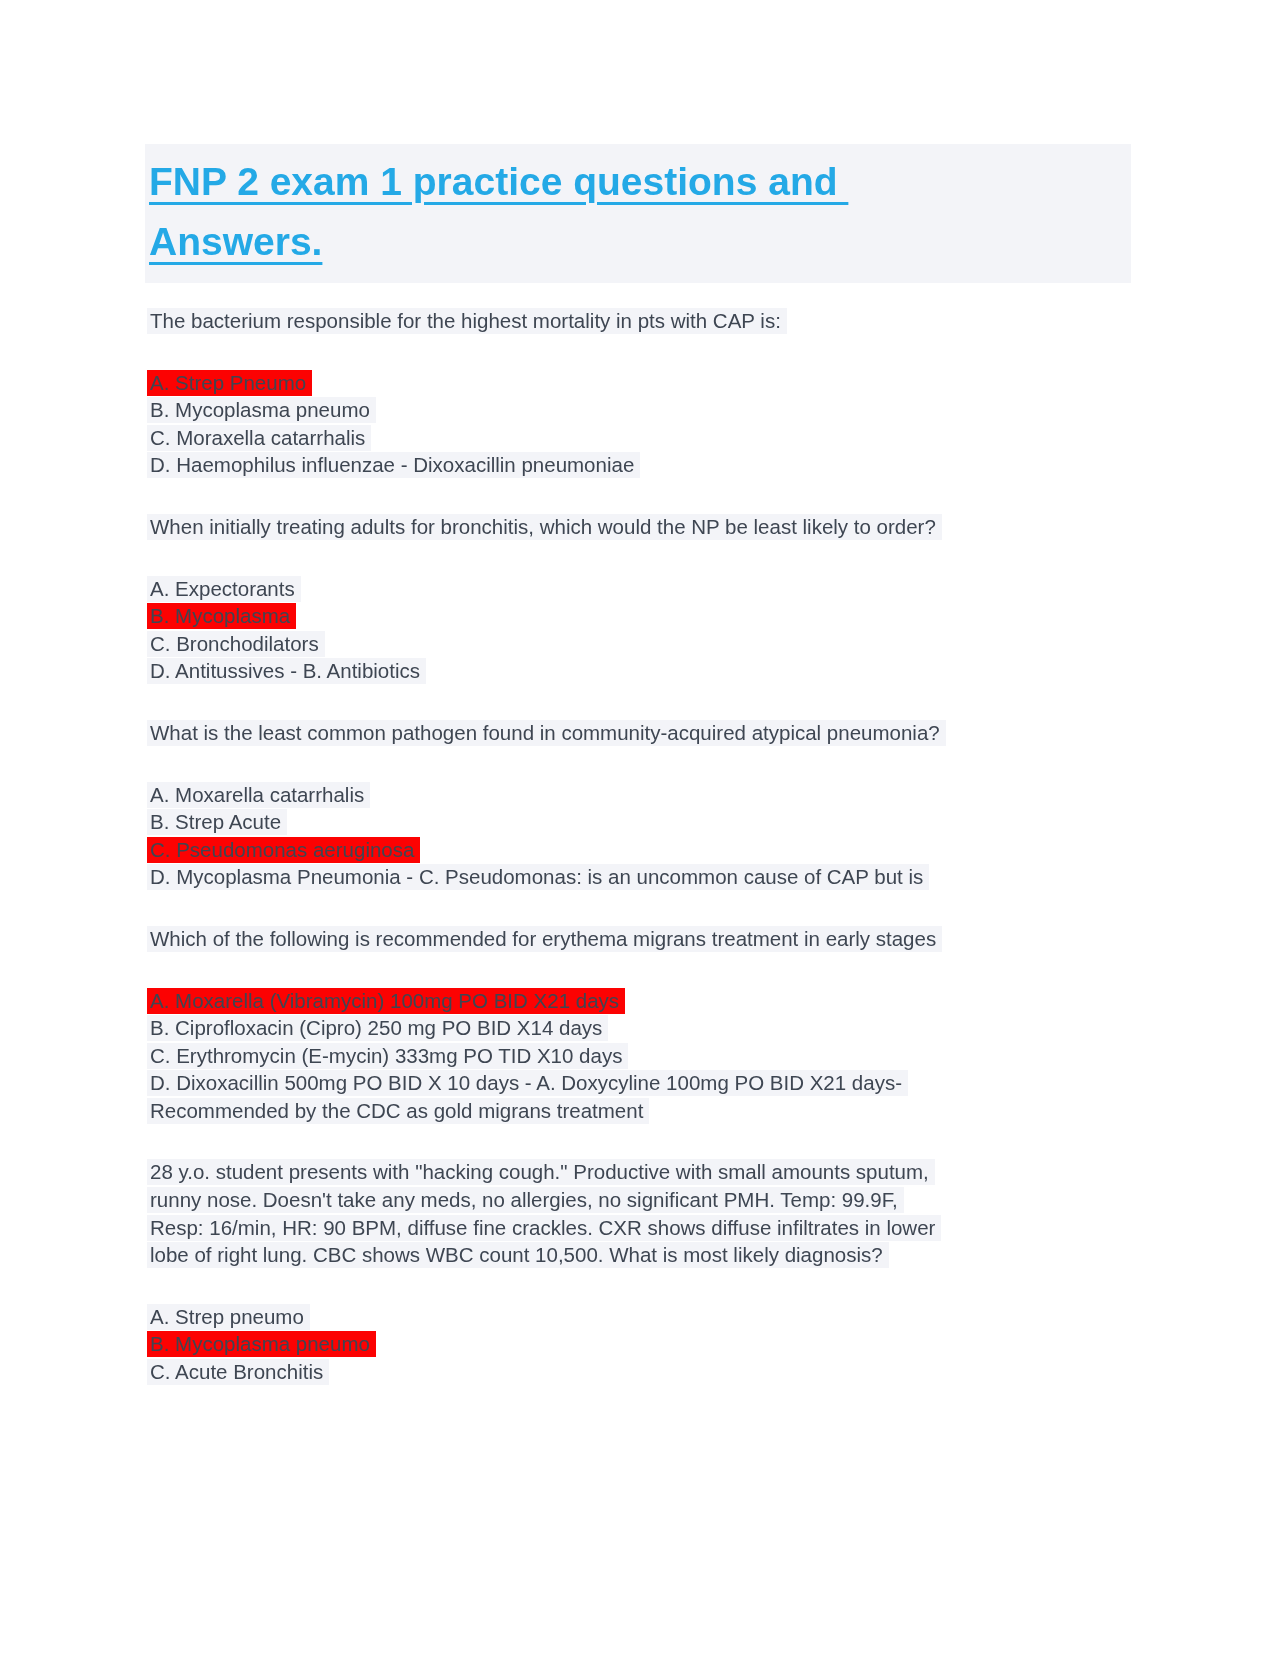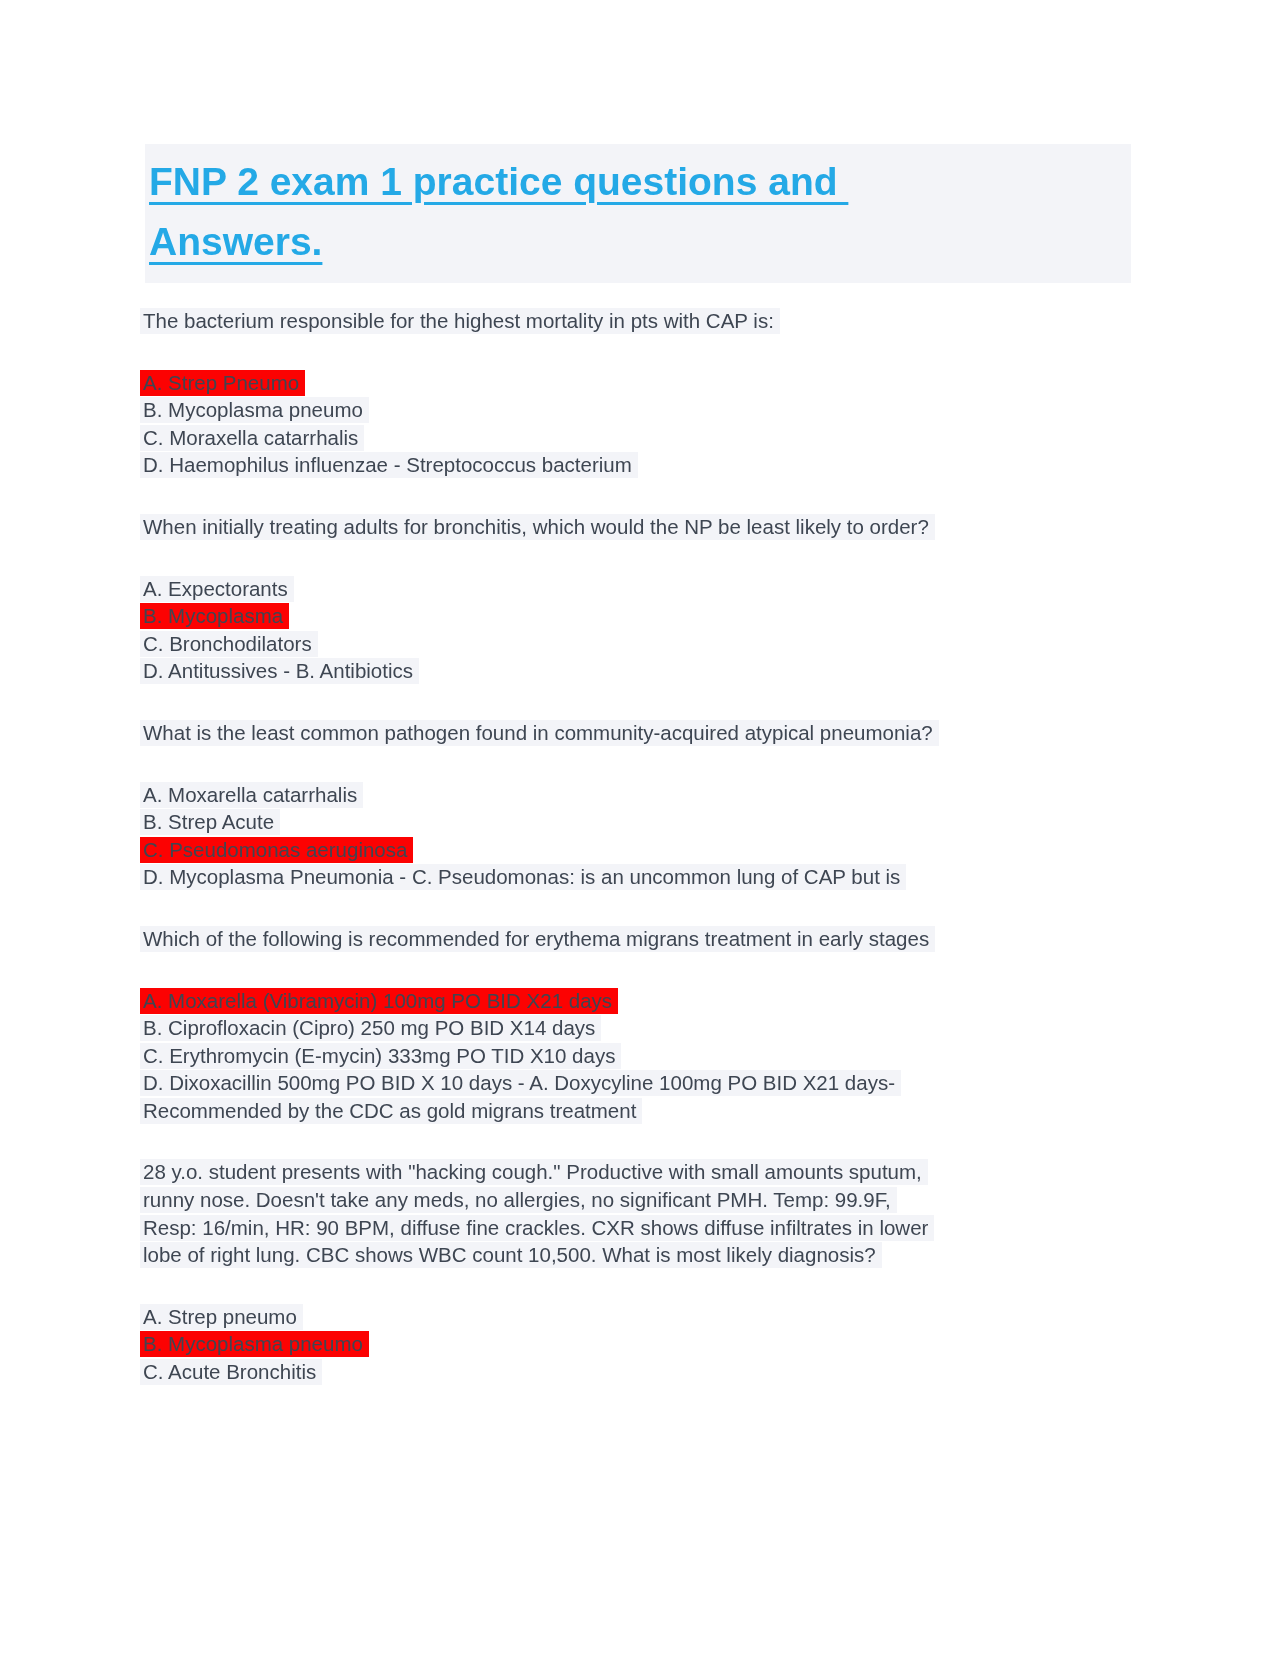--- a/index.html
+++ b/index.html
@@ -36,21 +36,21 @@
     line-height:60px;
     color:var(--title-color);
     text-decoration:underline;
     text-decoration-thickness:3px;
     text-underline-offset:7px;
     white-space:pre;
   }
   
   .content{
     position:absolute;
-    left:143px;top:308px;
+    left:150px;top:308px;
     width:1060px;
   }
   .block{margin:0 0 34px 0;}
   .line{
     height:27.6px;
     white-space:nowrap;
     font-size:20.5px;
   }
   .line > span{
     display:inline-block;
@@ -77,39 +77,39 @@
   </div>
 
   <div class="content">
       <div class="block">
         <div class="line"><span>The bacterium responsible for the highest mortality in pts with CAP is:</span></div>
       </div>
       <div class="block">
         <div class="line red"><span>A. Strep Pneumo</span></div>
         <div class="line"><span>B. Mycoplasma pneumo</span></div>
         <div class="line"><span>C. Moraxella catarrhalis</span></div>
-        <div class="line"><span>D. Haemophilus influenzae - Streptococcus bacterium</span></div>
+        <div class="line"><span>D. Haemophilus influenzae - Dixoxacillin pneumoniae</span></div>
       </div>
       <div class="block">
         <div class="line"><span>When initially treating adults for bronchitis, which would the NP be least likely to order?</span></div>
       </div>
       <div class="block">
         <div class="line"><span>A. Expectorants</span></div>
         <div class="line red"><span>B. Mycoplasma</span></div>
         <div class="line"><span>C. Bronchodilators</span></div>
         <div class="line"><span>D. Antitussives - B. Antibiotics</span></div>
       </div>
       <div class="block">
         <div class="line"><span>What is the least common pathogen found in community-acquired atypical pneumonia?</span></div>
       </div>
       <div class="block">
         <div class="line"><span>A. Moxarella catarrhalis</span></div>
         <div class="line"><span>B. Strep Acute</span></div>
         <div class="line red"><span>C. Pseudomonas aeruginosa</span></div>
-        <div class="line"><span>D. Mycoplasma Pneumonia - C. Pseudomonas: is an uncommon lung of CAP but is</span></div>
+        <div class="line"><span>D. Mycoplasma Pneumonia - C. Pseudomonas: is an uncommon cause of CAP but is</span></div>
       </div>
       <div class="block">
         <div class="line"><span>Which of the following is recommended for erythema migrans treatment in early stages</span></div>
       </div>
       <div class="block">
         <div class="line red"><span>A. Moxarella (Vibramycin) 100mg PO BID X21 days</span></div>
         <div class="line"><span>B. Ciprofloxacin (Cipro) 250 mg PO BID X14 days</span></div>
         <div class="line"><span>C. Erythromycin (E-mycin) 333mg PO TID X10 days</span></div>
         <div class="line"><span>D. Dixoxacillin 500mg PO BID X 10 days - A. Doxycyline 100mg PO BID X21 days-</span></div>
         <div class="line"><span>Recommended by the CDC as gold migrans treatment</span></div>

